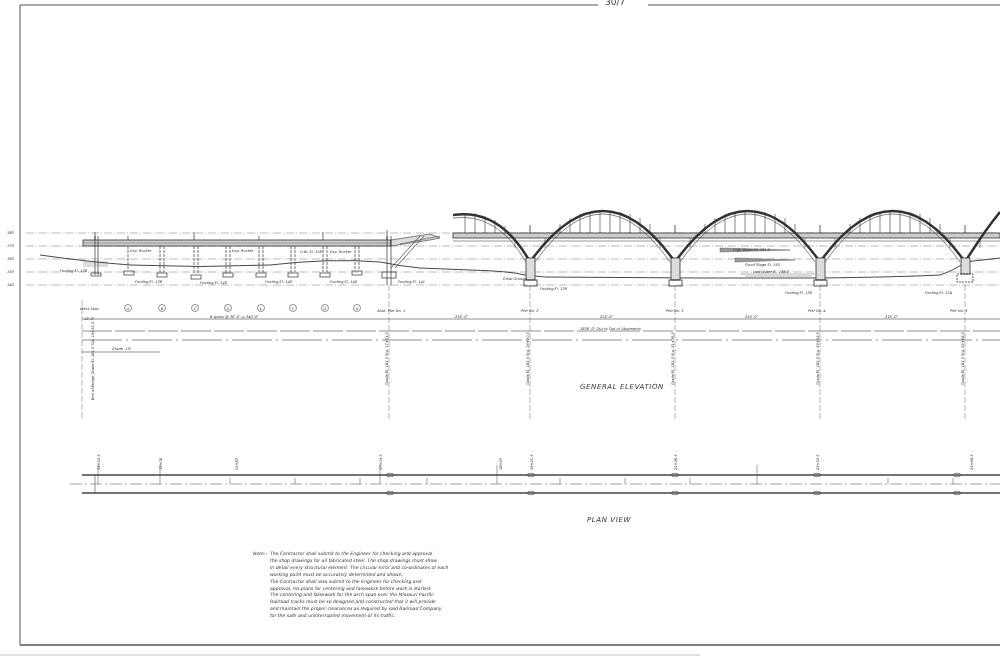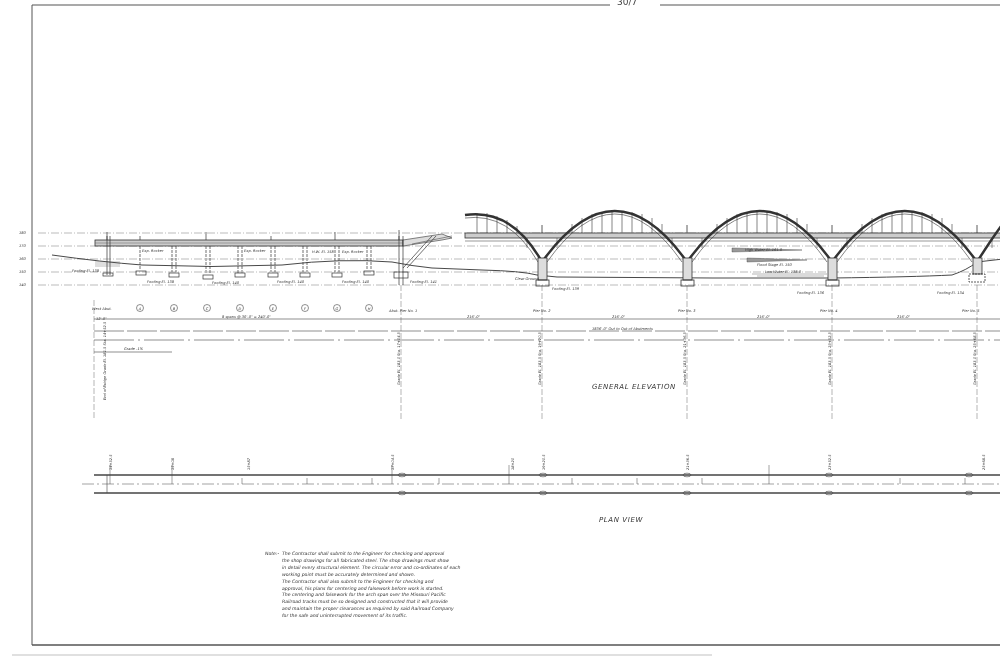--- a/index.html
+++ b/index.html
@@ -1,18 +1,18 @@
 <!DOCTYPE html>
 <html><head>
 <meta charset="utf-8">
 <style>
   html, body { margin:0; padding:0; background:#ffffff; }
   body { width:1000px; height:662px; position:relative; overflow:hidden;
          font-family:"DejaVu Sans", sans-serif; color:#222; }
-  .sheet { position:absolute; left:0; top:0; width:892px; height:662px;margin-left:12px; }
+  .sheet { position:absolute; left:0; top:0; width:892px; height:662px; }
   svg text { font-family:"DejaVu Sans", sans-serif; font-style:italic; fill:#333; }
   .lbl-s { font-size:3.6px; }
   .title { font-size:7px; letter-spacing:0.6px; }
   .sheetno { font-size:9px; font-style:normal; fill:#444; }
   .note { position:absolute; left:253px; top:551px; width:300px;
           font-family:"DejaVu Sans", sans-serif; font-style:italic;
           font-size:4.6px; line-height:6.9px; color:#333; }
   .note .head { position:absolute; left:0; top:0; }
   .note .body { position:absolute; left:17px; top:0; width:280px; }
   .note .body div { white-space:nowrap; }

